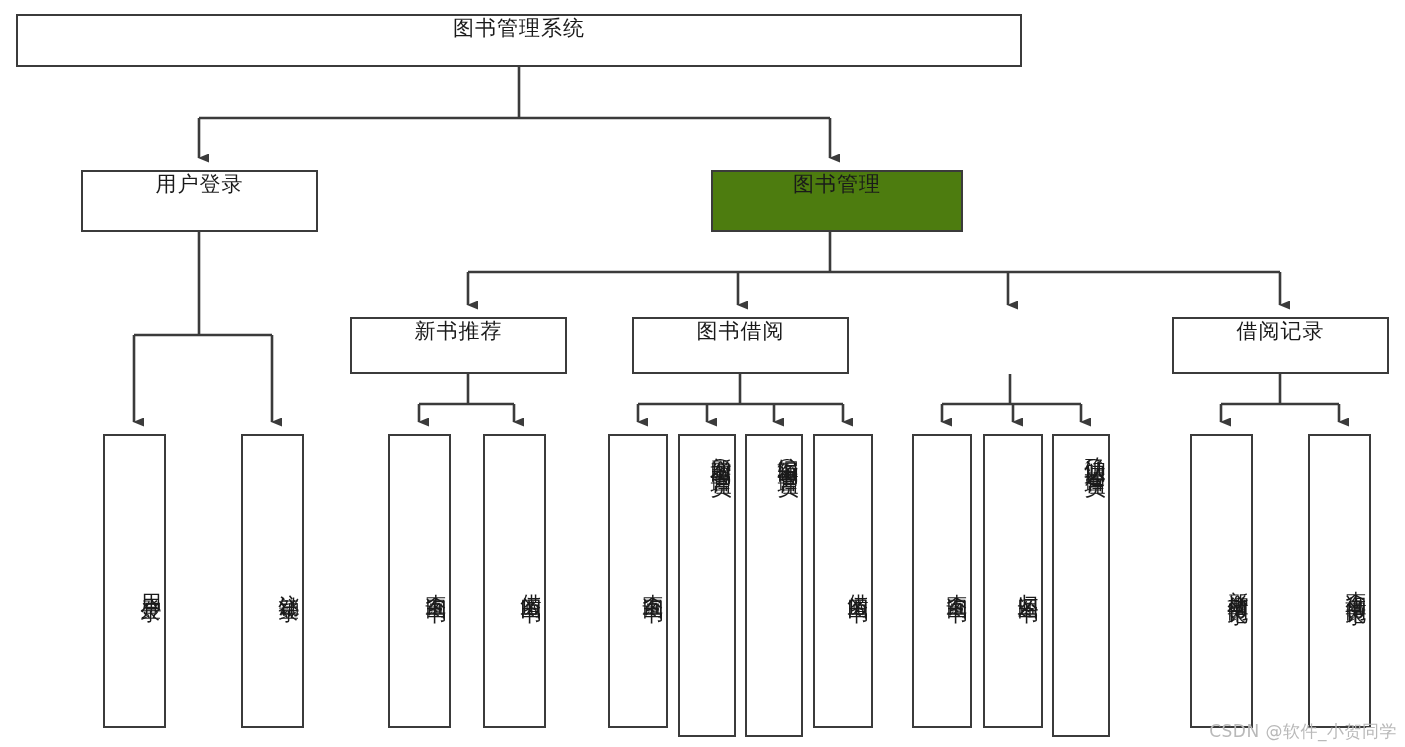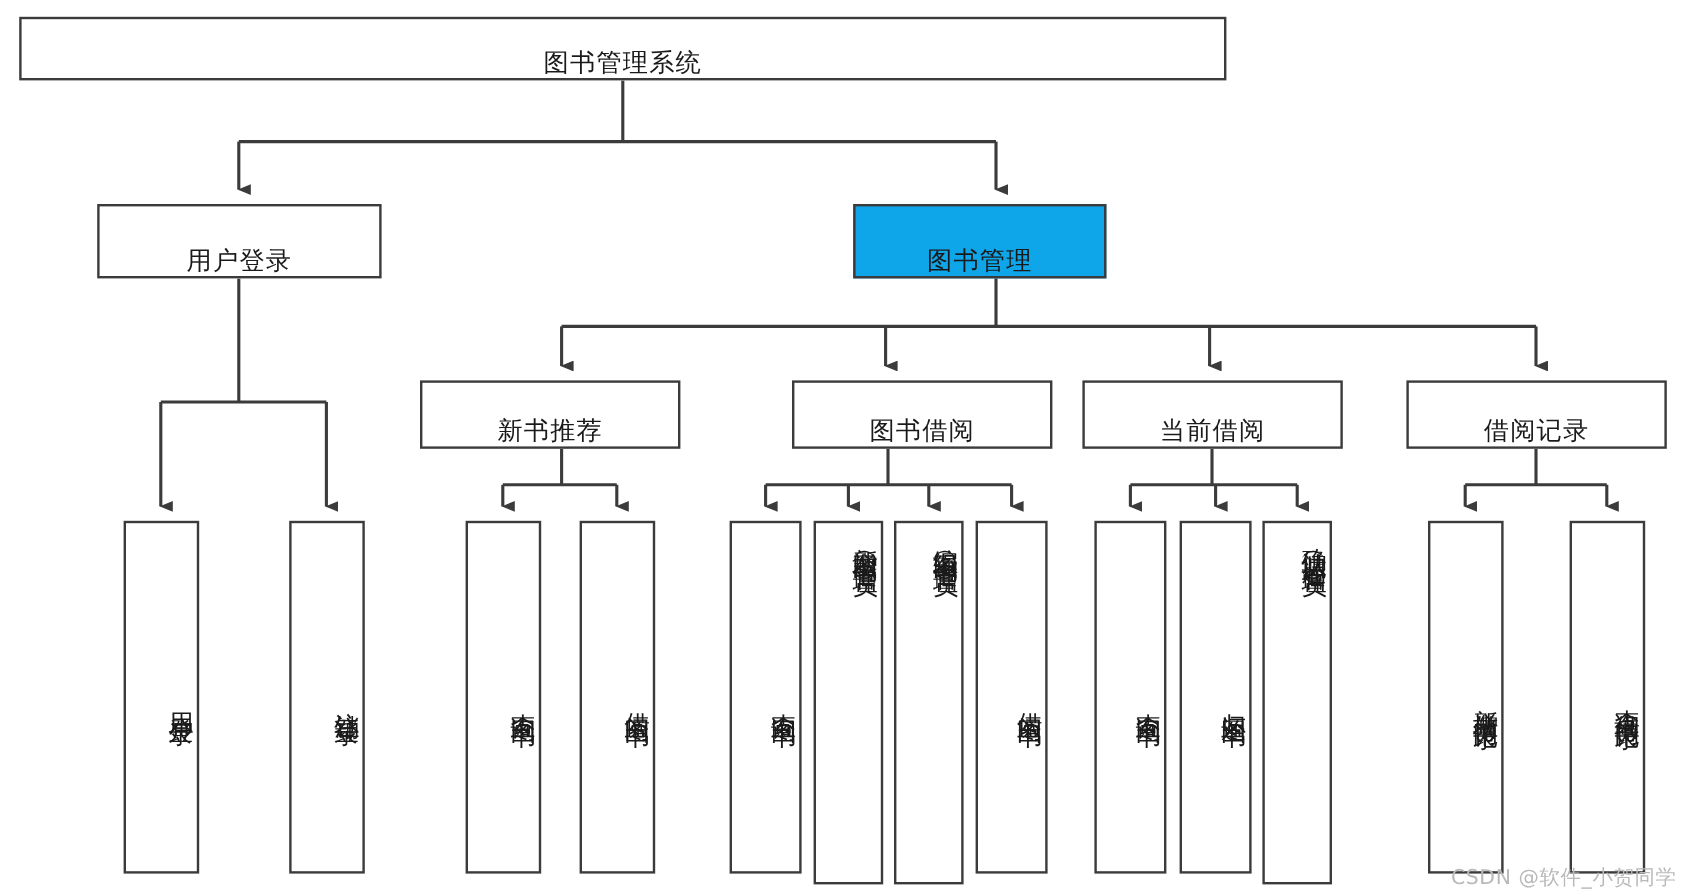--- a/index.html
+++ b/index.html
@@ -24,21 +24,21 @@
     top: 0;
     width: 1405px;
     height: 747px;
   }
   .node {
     position: absolute;
     box-sizing: border-box;
     border: 2px solid #3b3b3b;
     background: #ffffff;
     display: flex;
-    align-items: flex-end;
+    align-items: flex-start;
     justify-content: center;
     color: #1a1a1a;
   }
   .node.horizontal {
     font-size: 21px;
     letter-spacing: 1px;
     line-height: 1.2;
   }
   .node.vertical {
     writing-mode: vertical-rl;
@@ -123,32 +123,29 @@
     </g>
   </svg>
 
   <div class="node horizontal" id="node-root" style="left: 16px; top: 14px; width: 1006px; height: 53px; border-color: rgb(59, 59, 59); background: rgb(255, 255, 255); color: rgb(26, 26, 26);">
     <span class="node-label">图书管理系统</span>
   </div>
 
   <div class="node horizontal" id="node-l2-0" style="left: 81px; top: 170px; width: 237px; height: 62px; border-color: rgb(59, 59, 59); background: rgb(255, 255, 255); color: rgb(26, 26, 26);">
     <span class="node-label">用户登录</span>
   </div>
-  <div class="node horizontal" id="node-l2-1" style="left: 711px; top: 170px; width: 211px; height: 62px; border-color: rgb(59, 59, 59); background: #0ea5e9; color: rgb(26, 26, 26);">
+  <div class="node horizontal" id="node-l2-1" style="left: 711px; top: 170px; width: 252px; height: 62px; border-color: rgb(59, 59, 59); background: #4d7c0f; color: rgb(26, 26, 26);">
     <span class="node-label">图书管理</span>
   </div>
 
   <div class="node horizontal" id="node-l3-0" style="left: 350px; top: 317px; width: 217px; height: 57px; border-color: rgb(59, 59, 59); background: rgb(255, 255, 255); color: rgb(26, 26, 26);">
     <span class="node-label">新书推荐</span>
   </div>
-  <div class="node horizontal" id="node-l3-1" style="left: 660px; top: 317px; width: 217px; height: 57px; border-color: rgb(59, 59, 59); background: rgb(255, 255, 255); color: rgb(26, 26, 26);">
+  <div class="node horizontal" id="node-l3-1" style="left: 632px; top: 317px; width: 217px; height: 57px; border-color: rgb(59, 59, 59); background: rgb(255, 255, 255); color: rgb(26, 26, 26);">
     <span class="node-label">图书借阅</span>
-  </div>
-  <div class="node horizontal" id="node-l3-2" style="left: 902px; top: 317px; width: 217px; height: 57px; border-color: rgb(59, 59, 59); background: rgb(255, 255, 255); color: rgb(26, 26, 26);">
-    <span class="node-label">当前借阅</span>
   </div>
   <div class="node horizontal" id="node-l3-3" style="left: 1172px; top: 317px; width: 217px; height: 57px; border-color: rgb(59, 59, 59); background: rgb(255, 255, 255); color: rgb(26, 26, 26);">
     <span class="node-label">借阅记录</span>
   </div>
 
   <div class="node vertical" id="node-leaf-0" style="left: 103px; top: 434px; width: 63px; height: 294px; border-color: rgb(59, 59, 59); background: rgb(255, 255, 255); color: rgb(26, 26, 26);">
     <span class="node-label">用户登录</span>
   </div>
   <div class="node vertical" id="node-leaf-1" style="left: 241px; top: 434px; width: 63px; height: 294px; border-color: rgb(59, 59, 59); background: rgb(255, 255, 255); color: rgb(26, 26, 26);">
     <span class="node-label">注销登录</span>

